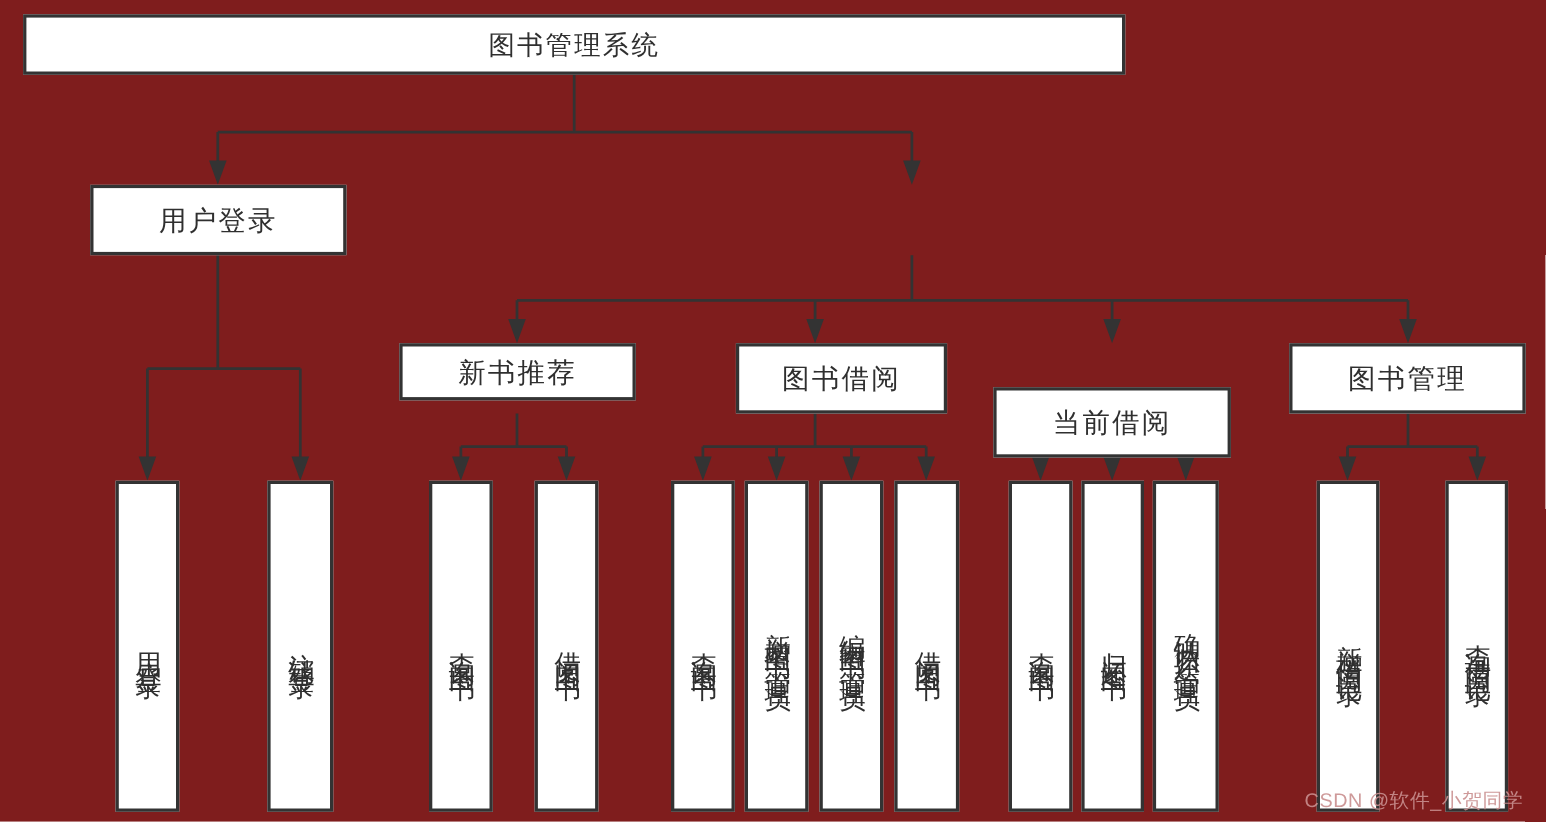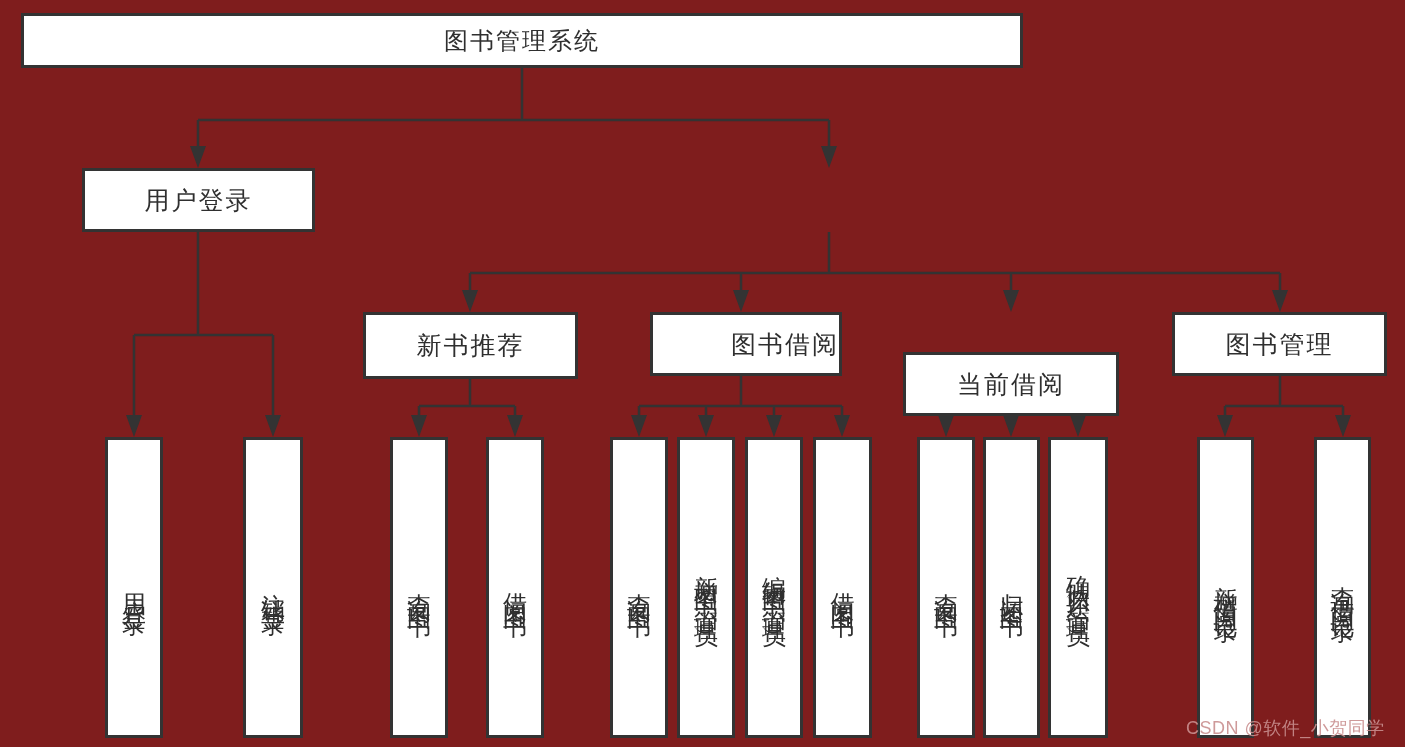--- a/index.html
+++ b/index.html
@@ -119,24 +119,24 @@
   </svg>
 
   <div class="node" style="left:21px; top:13px; width:1002px; height:55px;">
     <span class="h-label root-label">图书管理系统</span>
   </div>
 
   <div class="node" style="left:82px; top:168px; width:233px; height:64px;">
     <span class="h-label">用户登录</span>
   </div>
 
-  <div class="node" style="left:363px; top:312px; width:215px; height:67px;">
+  <div class="node" style="left:363px; top:312px; width:215px; height:52px;">
     <span class="h-label">新书推荐</span>
   </div>
-  <div class="node" style="left:650px; top:312px; width:192px; height:64px;justify-content:flex-end;">
+  <div class="node" style="left:669px; top:312px; width:192px; height:64px;">
     <span class="h-label">图书借阅</span>
   </div>
   <div class="node" style="left:903px; top:312px; width:216px; height:64px;margin-top:40px;">
     <span class="h-label">当前借阅</span>
   </div>
   <div class="node" style="left:1172px; top:312px; width:215px; height:64px;">
     <span class="h-label">图书管理</span>
   </div>
 
   <div class="node" style="left:105px; top:437px; width:58px; height:301px;">

